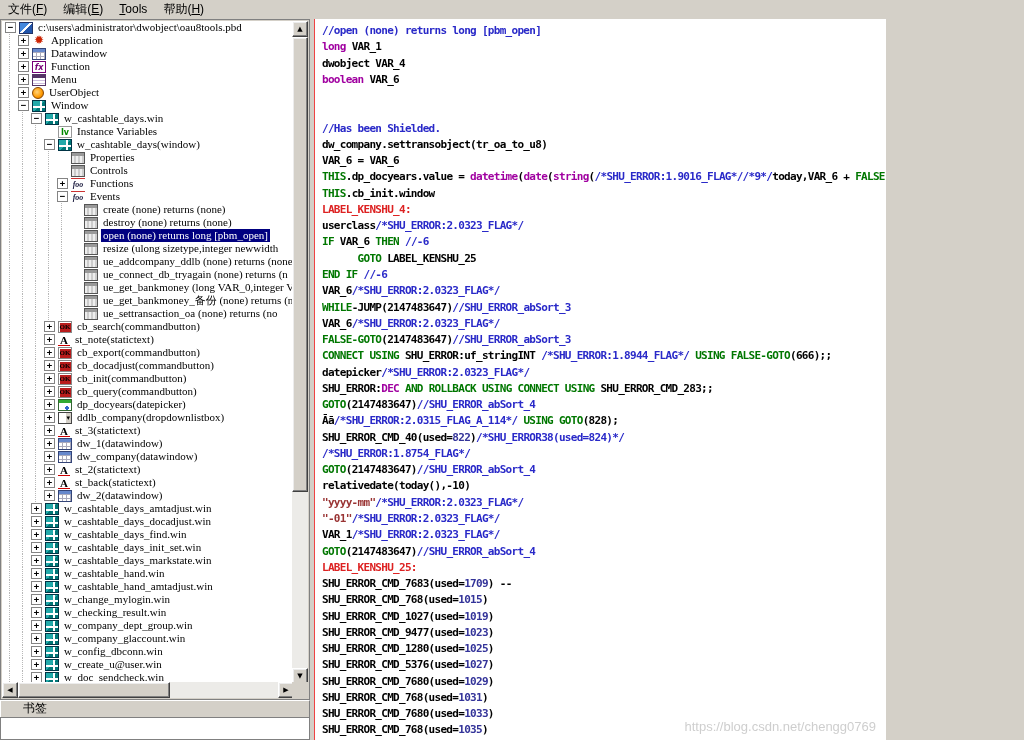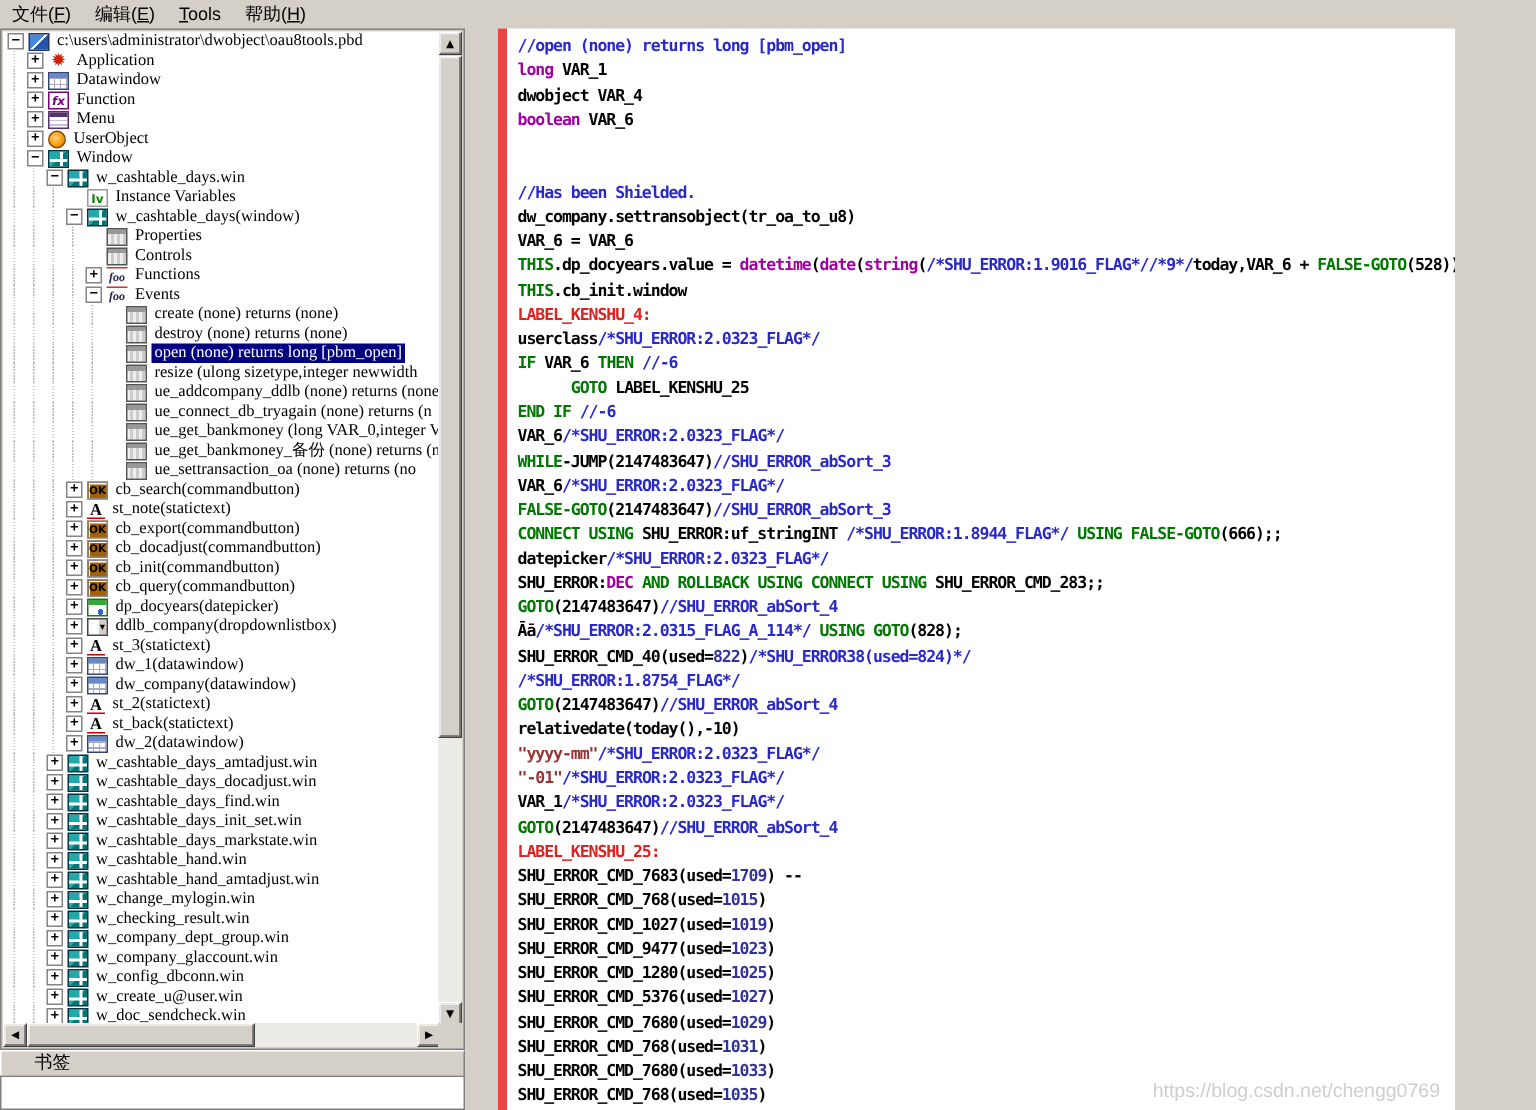--- a/index.html
+++ b/index.html
@@ -38,21 +38,21 @@
       background:radial-gradient(circle at 4px 4px,#ffd27a,#ff9900 60%,#b36b00);}
   .i-window{border:1px solid #003344;background:
       linear-gradient(#fff,#fff) 7px 0/2px 100% no-repeat,
       linear-gradient(#fff,#fff) 0 5px/100% 2px no-repeat,
       linear-gradient(135deg,#22aaaa 0 50%,#007777 50%);}
   .i-iv{border:1px solid #999;background:#fff;color:#008800;font-size:8px;}
   .i-grid{border:1px solid #555;background:
       linear-gradient(#999 0 3px,transparent 3px),
       repeating-linear-gradient(to right,#eee 0 2px,#ccc 2px 4px);}
   .i-foo{font:italic bold 8px/12px "Liberation Serif",serif;color:#222244;border-top:1px solid #cc3333;}
-  .i-ok{border:1px solid #888;box-shadow:inset 1px 1px 0 #fff;background:#a16207;font-size:7px;line-height:11px;}
+  .i-ok{border:1px solid #888;box-shadow:inset 1px 1px 0 #fff;background:#b91c1c;font-size:7px;line-height:11px;font-family:Liberation Serif, serif;}
   .i-A{font:bold 11px/12px "Liberation Serif",serif;width:12px;border-bottom:1px solid #cc0000;background:#fff;}
   .i-datepicker{border:1px solid #336633;background:
       radial-gradient(circle at 8px 8px,#3366cc 0 2px,transparent 2px),
       linear-gradient(#33aa33 0 3px,transparent 3px),#fff;}
   .i-ddlb{border:1px solid #444;background:linear-gradient(to left,#d4d0c8 0 5px,#fff 5px);
       font-size:7px;line-height:11px;text-align:right;padding-right:1px;}
   
   .sb-btn{position:absolute;width:16px;height:16px;background:#d4d0c8;border:1px solid;
       border-color:#fff #404040 #404040 #fff;box-shadow:inset -1px -1px 0 #808080,inset 1px 1px 0 #ececec;
       font:7px/14px "DejaVu Sans",sans-serif;text-align:center;color:#000;box-sizing:border-box;}
@@ -63,22 +63,22 @@
   #sb-corner{position:absolute;right:1px;bottom:1px;width:16px;height:16px;background:#d4d0c8;}
   
   #bookmark-bar{position:absolute;left:0;top:700px;width:310px;height:31px;background:#d4d0c8;
       border:1px solid;border-color:#fff #808080 #808080 #fff;box-sizing:border-box;
       font:12px/15px "Liberation Sans",sans-serif;color:#000;padding-left:22px;}
   #bookmark-list{position:absolute;left:0;top:717px;width:310px;height:23px;background:#fff;
       border:1px solid #808080;box-sizing:border-box;}
   
   #splitter{position:absolute;left:310px;top:19px;width:4px;height:721px;background:#d4d0c8;}
   
-  #code-pane{position:absolute;left:332px;top:19px;width:638px;height:721px;background:#fff;
-      border-left:6px solid #ef4444;box-sizing:border-box;overflow:hidden;}
+  #code-pane{position:absolute;left:314px;top:19px;width:572px;height:721px;background:#fff;
+      border-left:1px solid #ef4444;box-sizing:border-box;overflow:hidden;}
   #code{padding:4px 0 0 7px;}
   .cl{height:16.28px;white-space:pre;overflow:hidden;
       font:bold 11px/16.28px "DejaVu Sans Mono",monospace;letter-spacing:-0.7px;color:#000;}
   .c-b{color:var(--plain,#000);}
   .c-k{color:var(--kw,#007700);}
   .c-t{color:var(--type,#a000a0);}
   .c-c{color:var(--comment,#2929c8);}
   .c-r{color:var(--label,#dd2222);}
   .c-s{color:var(--string,#993333);}
   .c-n{color:var(--number,#333399);}

